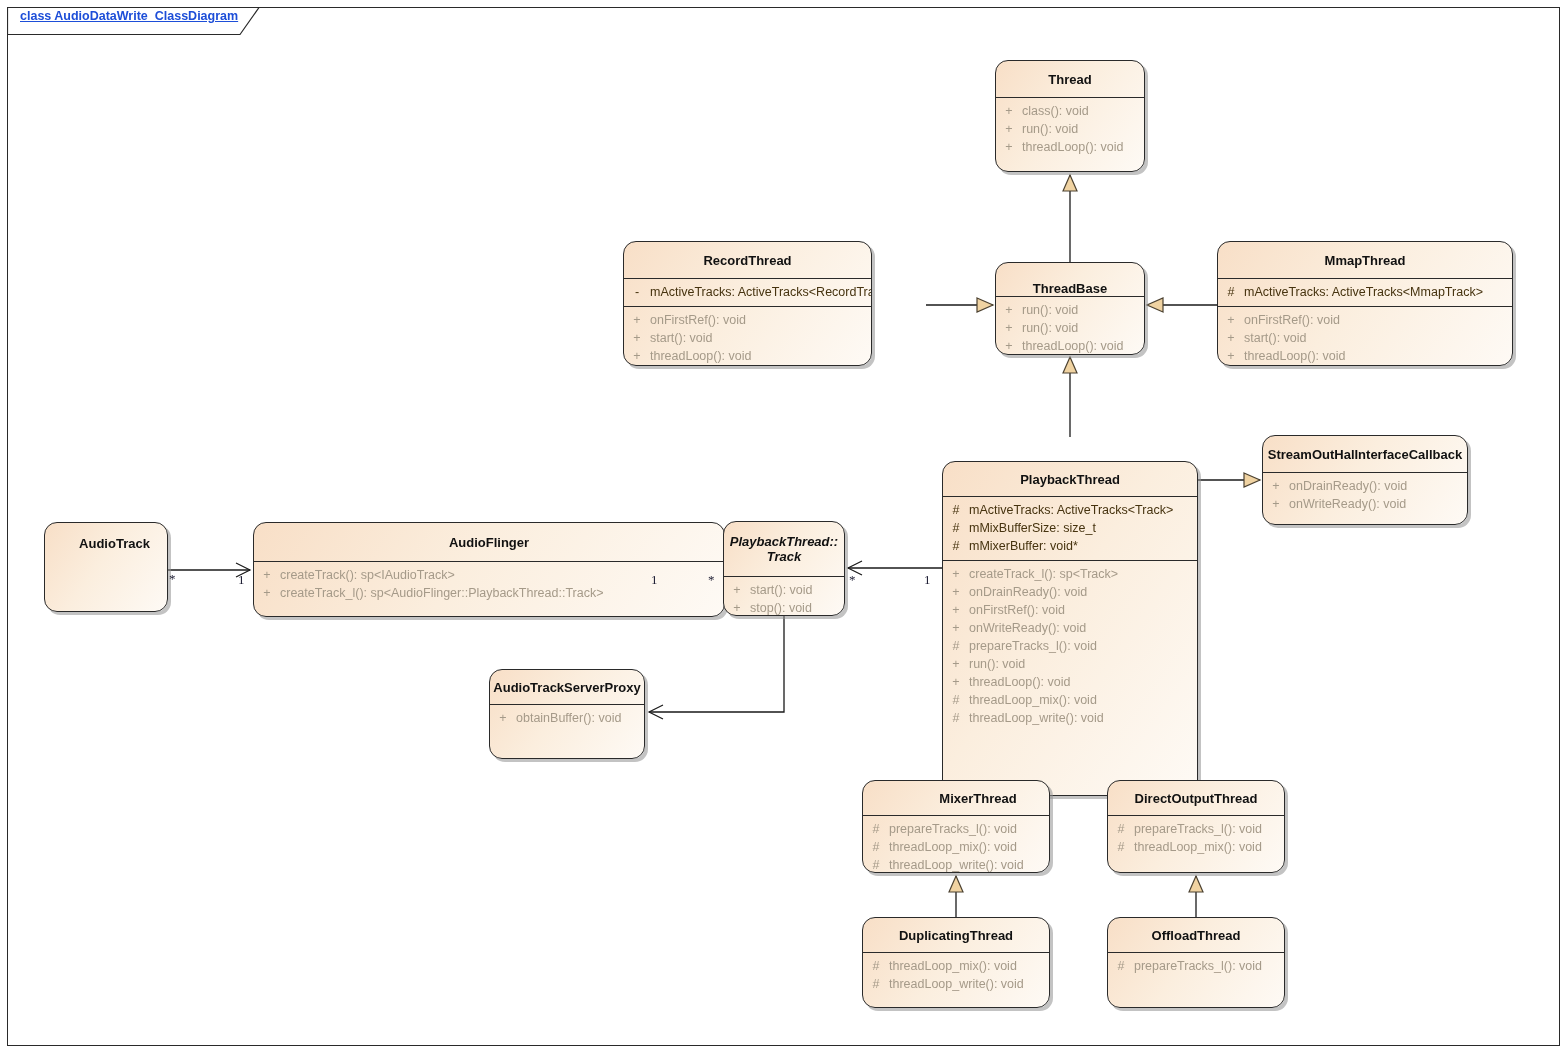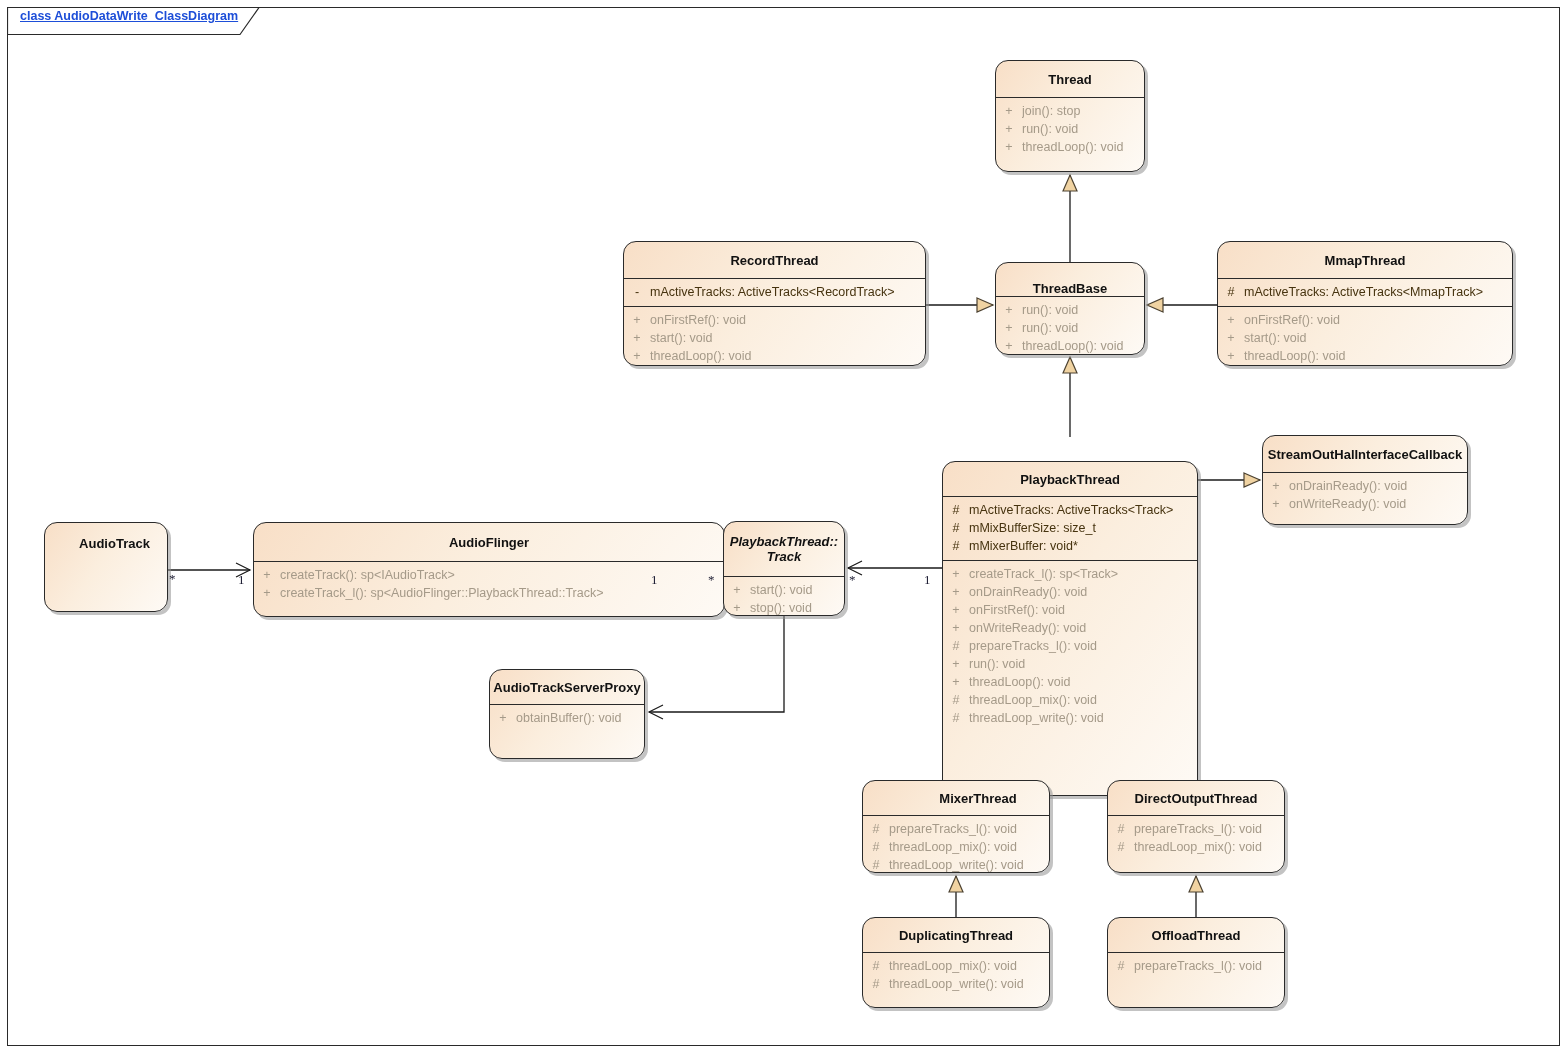--- a/index.html
+++ b/index.html
@@ -57,33 +57,33 @@
 </svg>
 
 <div id="diagram-canvas">
     <div class="class-box" style="left: 995px; top: 60px; width: 150px; height: 112px;">
       <div class="cls-title" style="height: 36px;">
         <div>Thread</div>
       </div>
       <div class="compartment ops">
         <div class="member">
           <div class="vis">+</div>
-          <div class="sig">join(): stop</div>
+          <div class="sig">class(): void</div>
         </div>
         <div class="member">
           <div class="vis">+</div>
           <div class="sig">run(): void</div>
         </div>
         <div class="member">
           <div class="vis">+</div>
           <div class="sig">threadLoop(): void</div>
         </div>
       </div>
     </div>
-    <div class="class-box" style="left: 623px; top: 241px; width: 303px; height: 125px;">
+    <div class="class-box" style="left: 623px; top: 241px; width: 249px; height: 125px;">
       <div class="cls-title" style="height: 36px;">
         <div>RecordThread</div>
       </div>
       <div class="compartment attrs">
         <div class="member">
           <div class="vis">-</div>
           <div class="sig">mActiveTracks: ActiveTracks&lt;RecordTrack&gt;</div>
         </div>
       </div>
       <div class="compartment ops">

